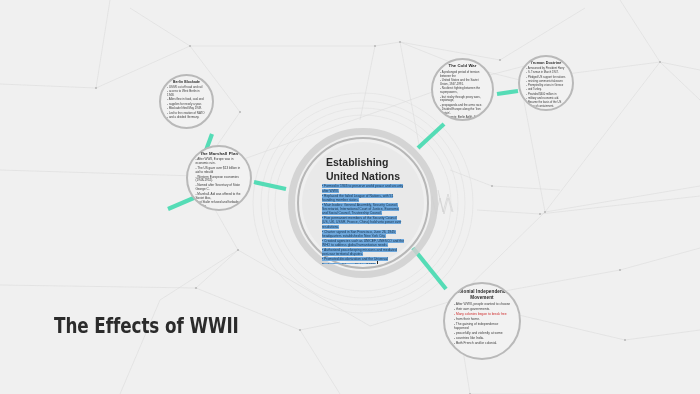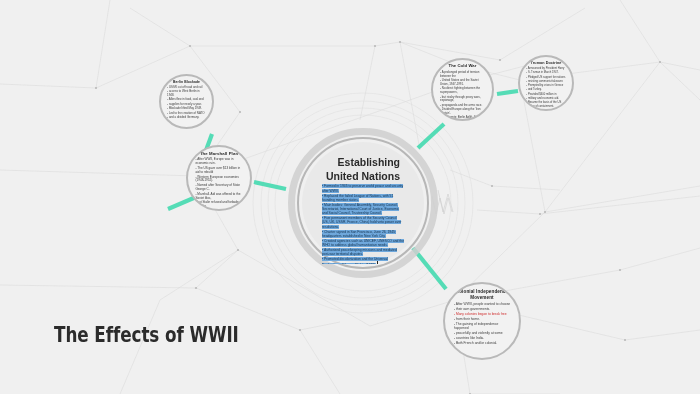--- a/index.html
+++ b/index.html
@@ -130,21 +130,21 @@
     padding: 13px 20px 8px 20px;
     display: flex;
     flex-direction: column;
     align-items: center;
     overflow: hidden;
   }
   .central-title {
     font-size: 10.5px;
     font-weight: bold;
     color: #2a2a2a;
-    text-align: right;
+    text-align: left;
     line-height: 1.35;
     white-space: pre-line;
     margin-bottom: 1px;
   }
   .central-body {
     width: 100%;
     font-size: 3.35px;
     line-height: 1.26;
     color: #1b1b1b;
     text-align: left;
@@ -176,21 +176,20 @@
   }
 
   
   #title-banner {
     position: absolute;
     left: 27px;
     top: 314px;
     width: 330px;
     height: 42px;
     display: flex;
-    align-items: center;
     padding-left: 27px;
     box-sizing: border-box;
   }
   #title-banner .banner-text {
     font-family: "DejaVu Sans", sans-serif;
     font-weight: bold;
     font-size: 21px;
     letter-spacing: -0.1px;
     color: #2b2b2b;
     transform: scaleX(0.80);

